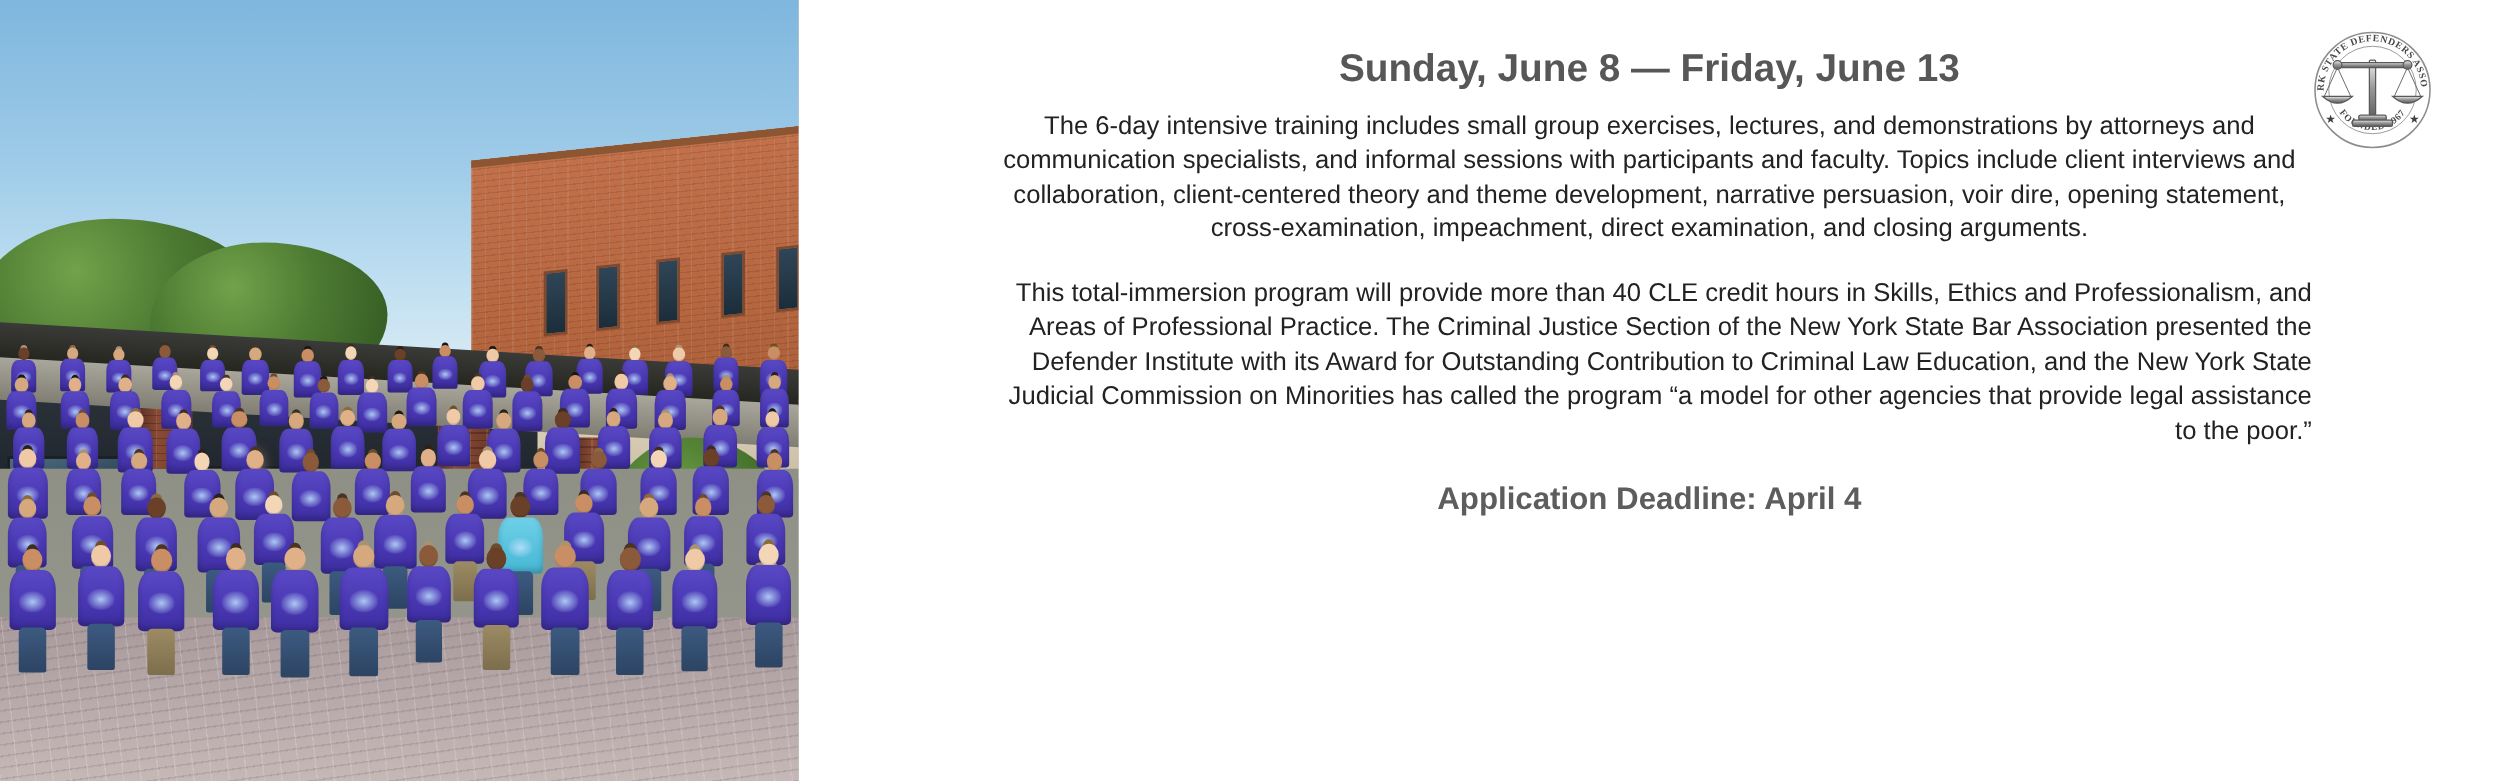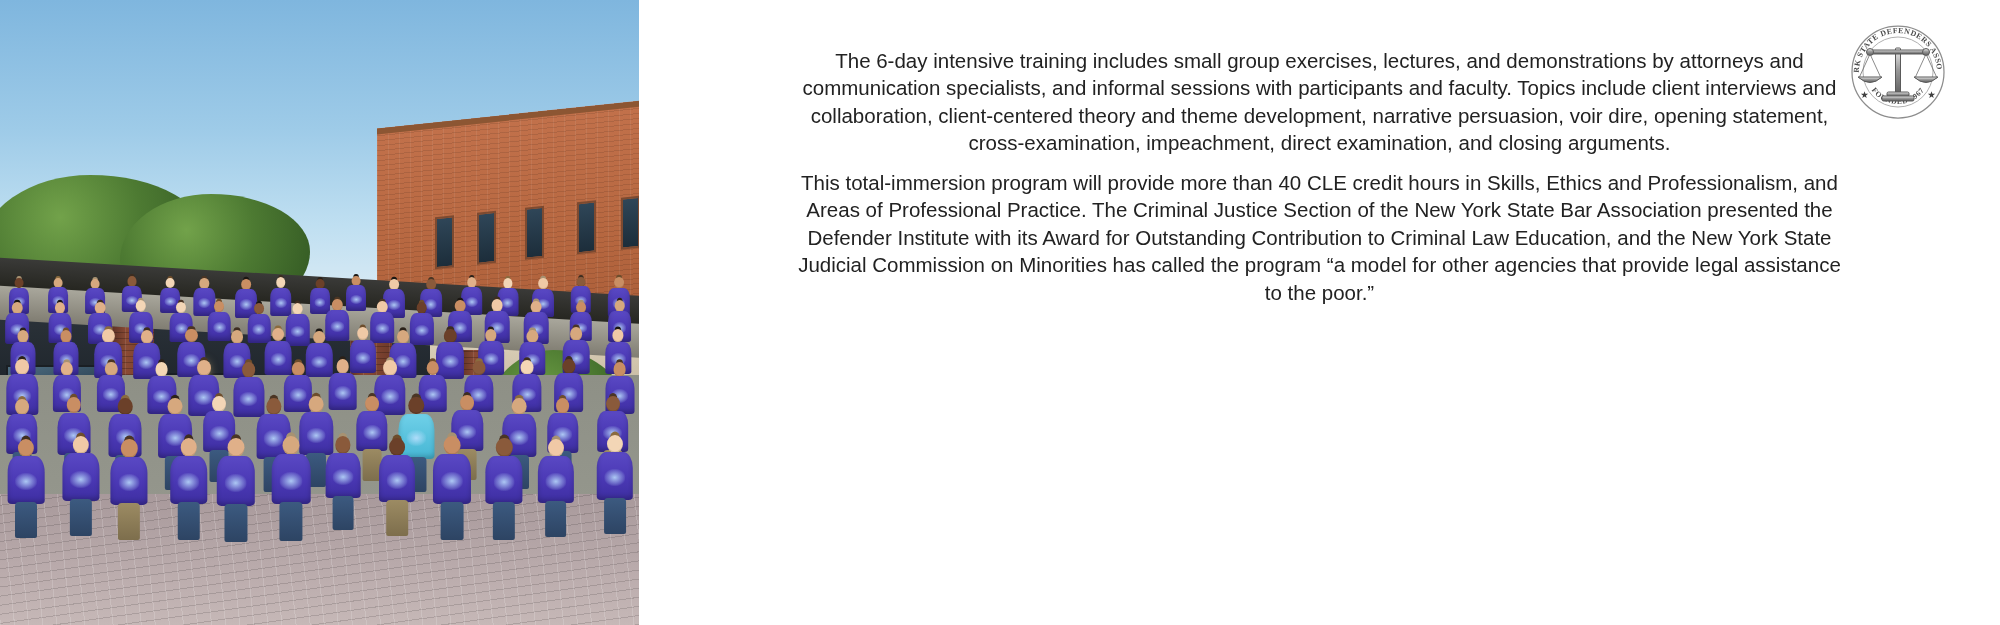--- a/index.html
+++ b/index.html
@@ -231,22 +231,22 @@
 
   .body-block { width: 1060px; max-width: 100%; }
 
   .para {
     font-size: 20.5px;
     color: #222222;
     text-align: center;
     line-height: 1.34;
   }
   .para.p1 { margin-top: 26px; }
-  .para.p2 { margin-top: 25px; }
-  .para.p3 { margin-top: 12px; }
+  .para.p2 { margin-top: 14px; }
+  .para.p3 { margin-top: 24px; text-align: right; }
 
   .deadline {
     font-size: 25px;
     font-weight: bold;
     color: #5d5d5d;
     text-align: center;
     margin-top: 27px;
   }
 
   
@@ -721,23 +721,25 @@
           <path d="M 20,110 Q 44,132 68,110 Z"></path>
           <path d="M 132,110 Q 156,132 180,110 Z"></path>
         </g>
 
         <text x="33" y="152" font-size="19" fill="#3f3f3f" text-anchor="middle">★</text>
         <text x="167" y="152" font-size="19" fill="#3f3f3f" text-anchor="middle">★</text>
       </svg>
     </div>
 
 
+    <div class="subtitle">Sunday, June 8 — Friday, June 13</div>
 
 
     <div class="body-block">
 
       <p class="para p2">The 6-day intensive training includes small group exercises, lectures, and demonstrations by attorneys and communication specialists, and informal sessions with participants and faculty. Topics include client interviews and collaboration, client-centered theory and theme development, narrative persuasion, voir dire, opening statement, cross-examination, impeachment, direct examination, and closing arguments.</p>
 
       <p class="para p3">This total-immersion program will provide more than 40 CLE credit hours in Skills, Ethics and Professionalism, and Areas of Professional Practice. The Criminal Justice Section of the New York State Bar Association presented the Defender Institute with its Award for Outstanding Contribution to Criminal Law Education, and the New York State Judicial Commission on Minorities has called the program “a model for other agencies that provide legal assistance to the poor.”</p>
     </div>
 
+    <div class="deadline">Application Deadline: April 4</div>
   </div>
 </div>
 
 </body></html>

